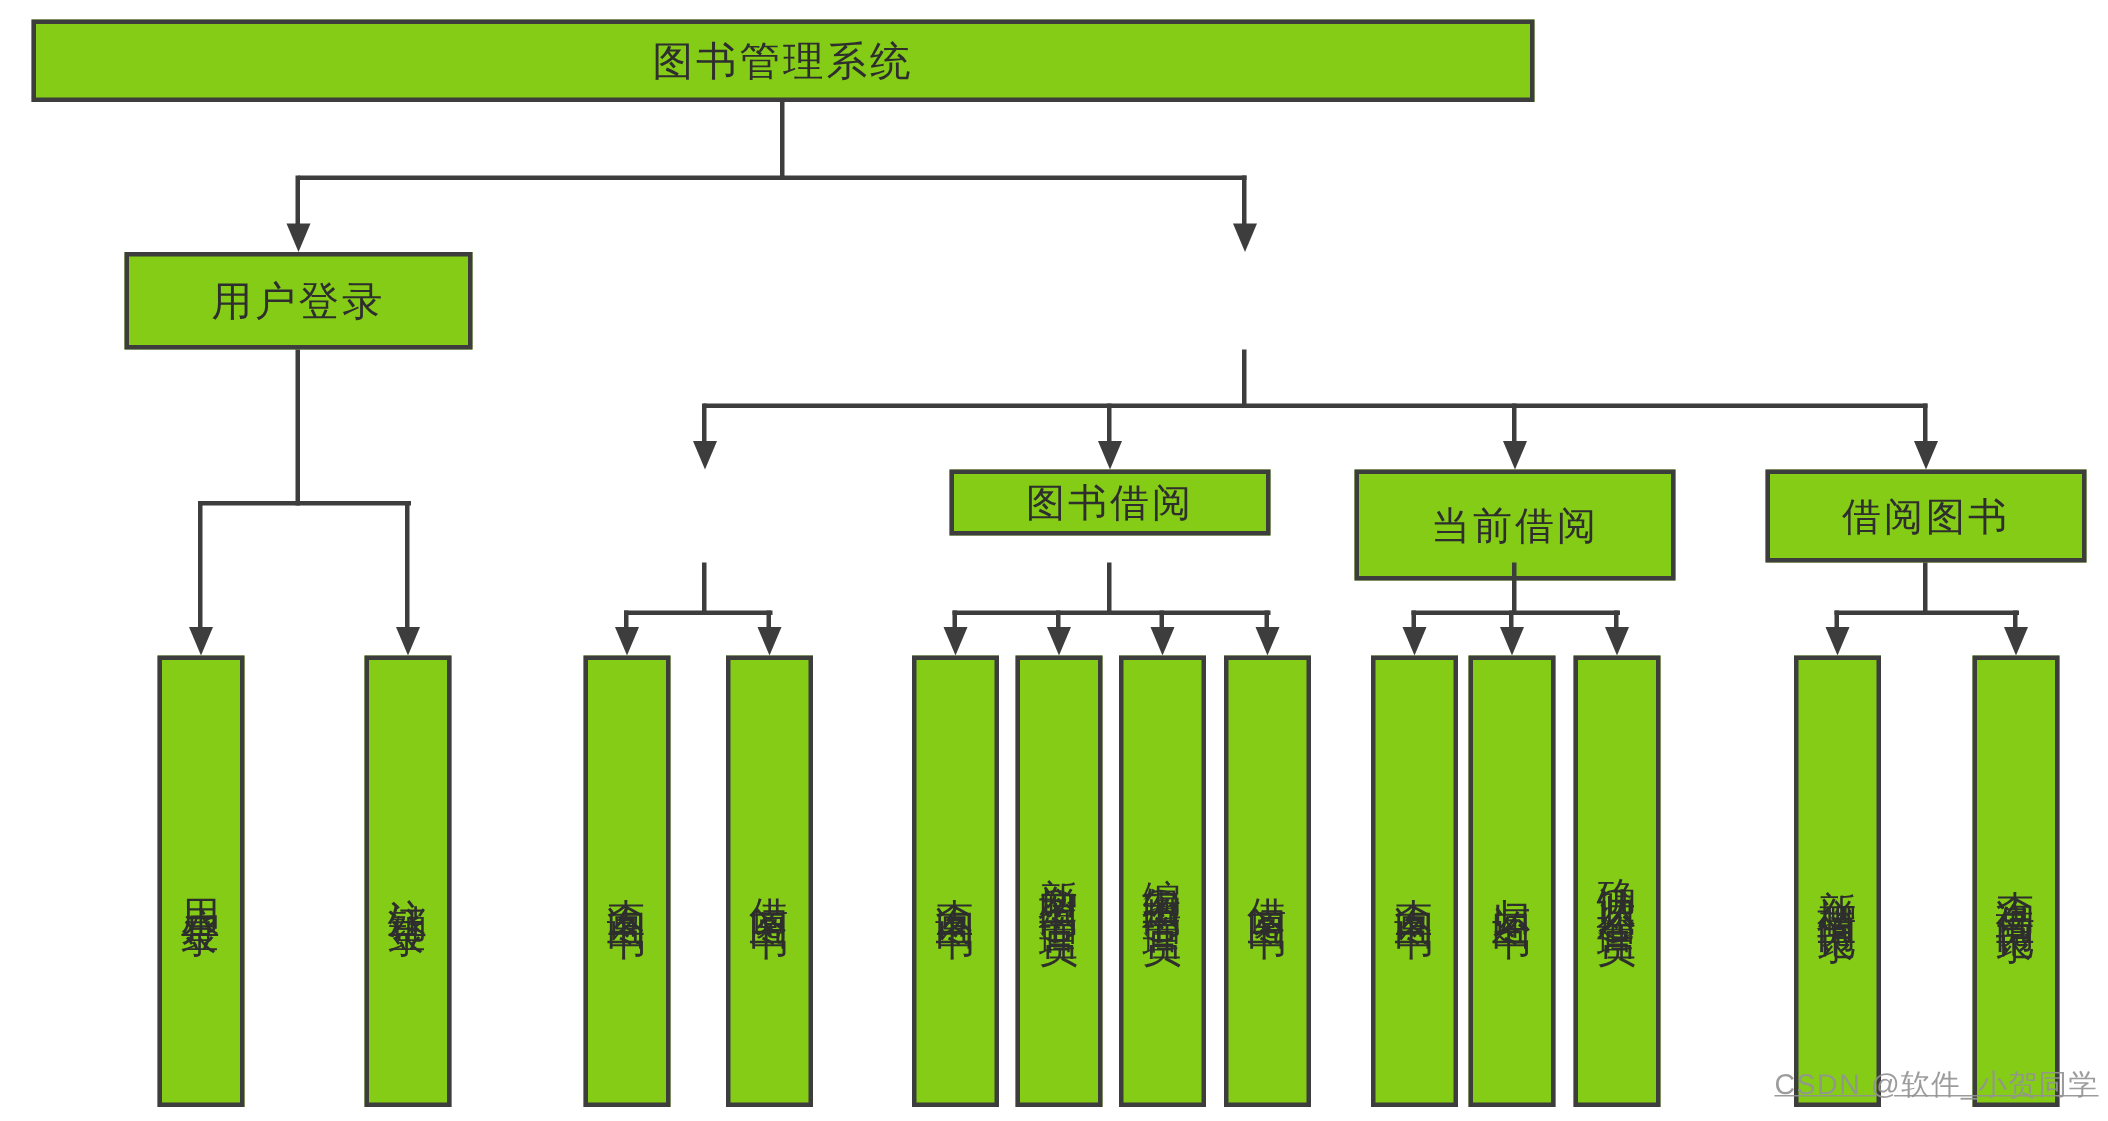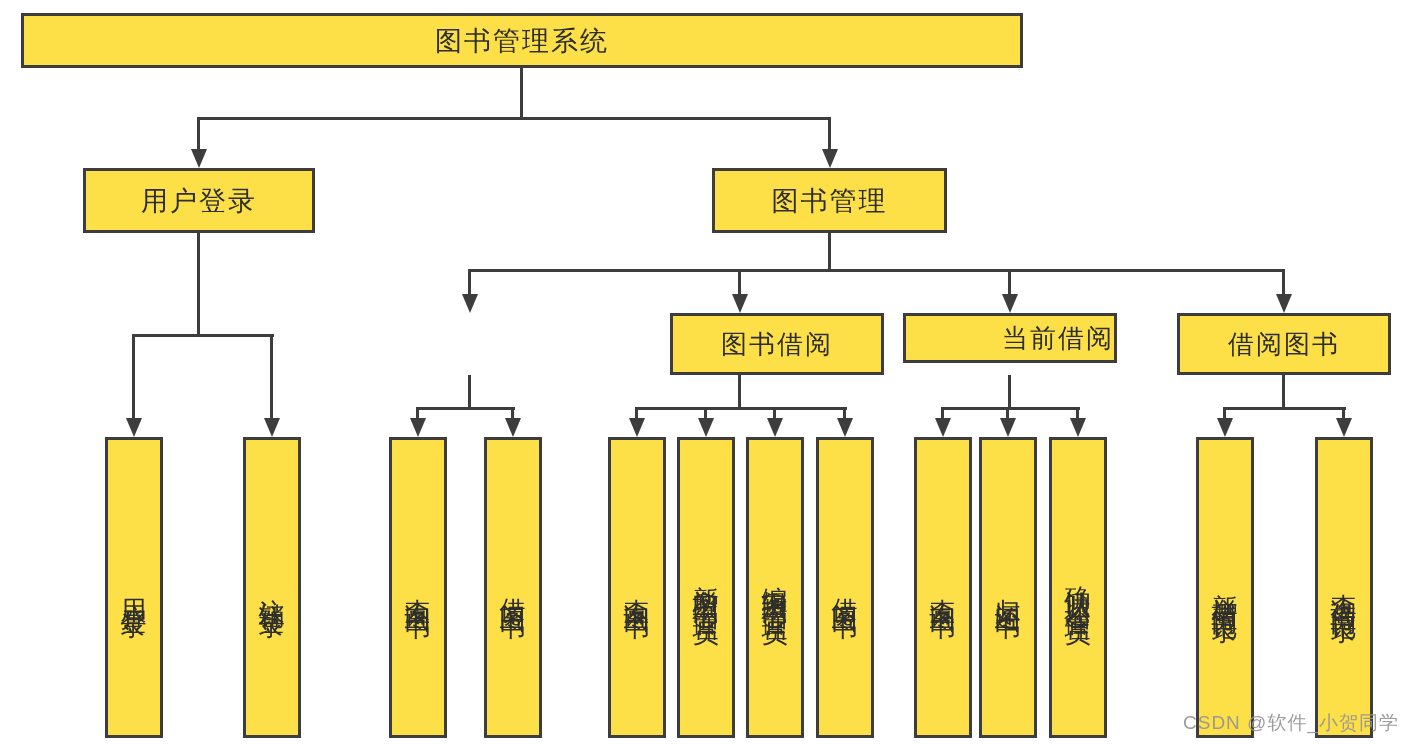--- a/index.html
+++ b/index.html
@@ -8,21 +8,21 @@
     width: 1405px;
     height: 747px;
     background: #ffffff;
     overflow: hidden;
     font-family: "Liberation Sans", sans-serif;
     color: #2e2e2e;
   }
   
   .box, .vbox {
     position: absolute;
-    background: #fde047;
+    background: #84cc16;
     border: 3px solid #3d3d3d;
     box-sizing: border-box;
     display: flex;
     align-items: center;
     justify-content: center;
   }
   .box { font-size: 27px; letter-spacing: 2px; }
   .lvl3 { font-size: 26px; }
   .vbox { top: 437px; width: 58px; height: 301px; }
   .vbox span {
@@ -46,45 +46,43 @@
   }
   .watermark {
     position: absolute;
     left: 1183px;
     top: 710px;
     font-size: 19px;
     letter-spacing: 1px;
     color: rgba(148,148,148,0.92);
     white-space: nowrap;
     z-index: 10;
+    text-decoration: underline;
   }
 </style>
 </head>
 <body>
 
 <div class="canvas">
 
   <div class="box" style="left:21px; top:13px; width:1002px; height:55px;">
     <span>图书管理系统</span>
   </div>
 
   <div class="box" style="left:83px; top:168px; width:232px; height:65px;">
     <span>用户登录</span>
   </div>
 
-  <div class="box" style="left:712px; top:168px; width:235px; height:65px;">
-    <span>图书管理</span>
-  </div>
 
 
-  <div class="box lvl3" style="left:670px; top:313px; width:214px; height:62px;">
+  <div class="box lvl3" style="left:633px; top:313px; width:214px; height:44px;">
     <span>图书借阅</span>
   </div>
 
-  <div class="box lvl3" style="left:903px; top:313px; width:214px; height:50px;justify-content:flex-end;">
+  <div class="box lvl3" style="left:903px; top:313px; width:214px; height:74px;">
     <span>当前借阅</span>
   </div>
 
   <div class="box lvl3" style="left:1177px; top:313px; width:214px; height:62px;">
     <span>借阅图书</span>
   </div>
 
   <div class="vbox" style="left:105px;">
     <span>用户登录</span>
   </div>

